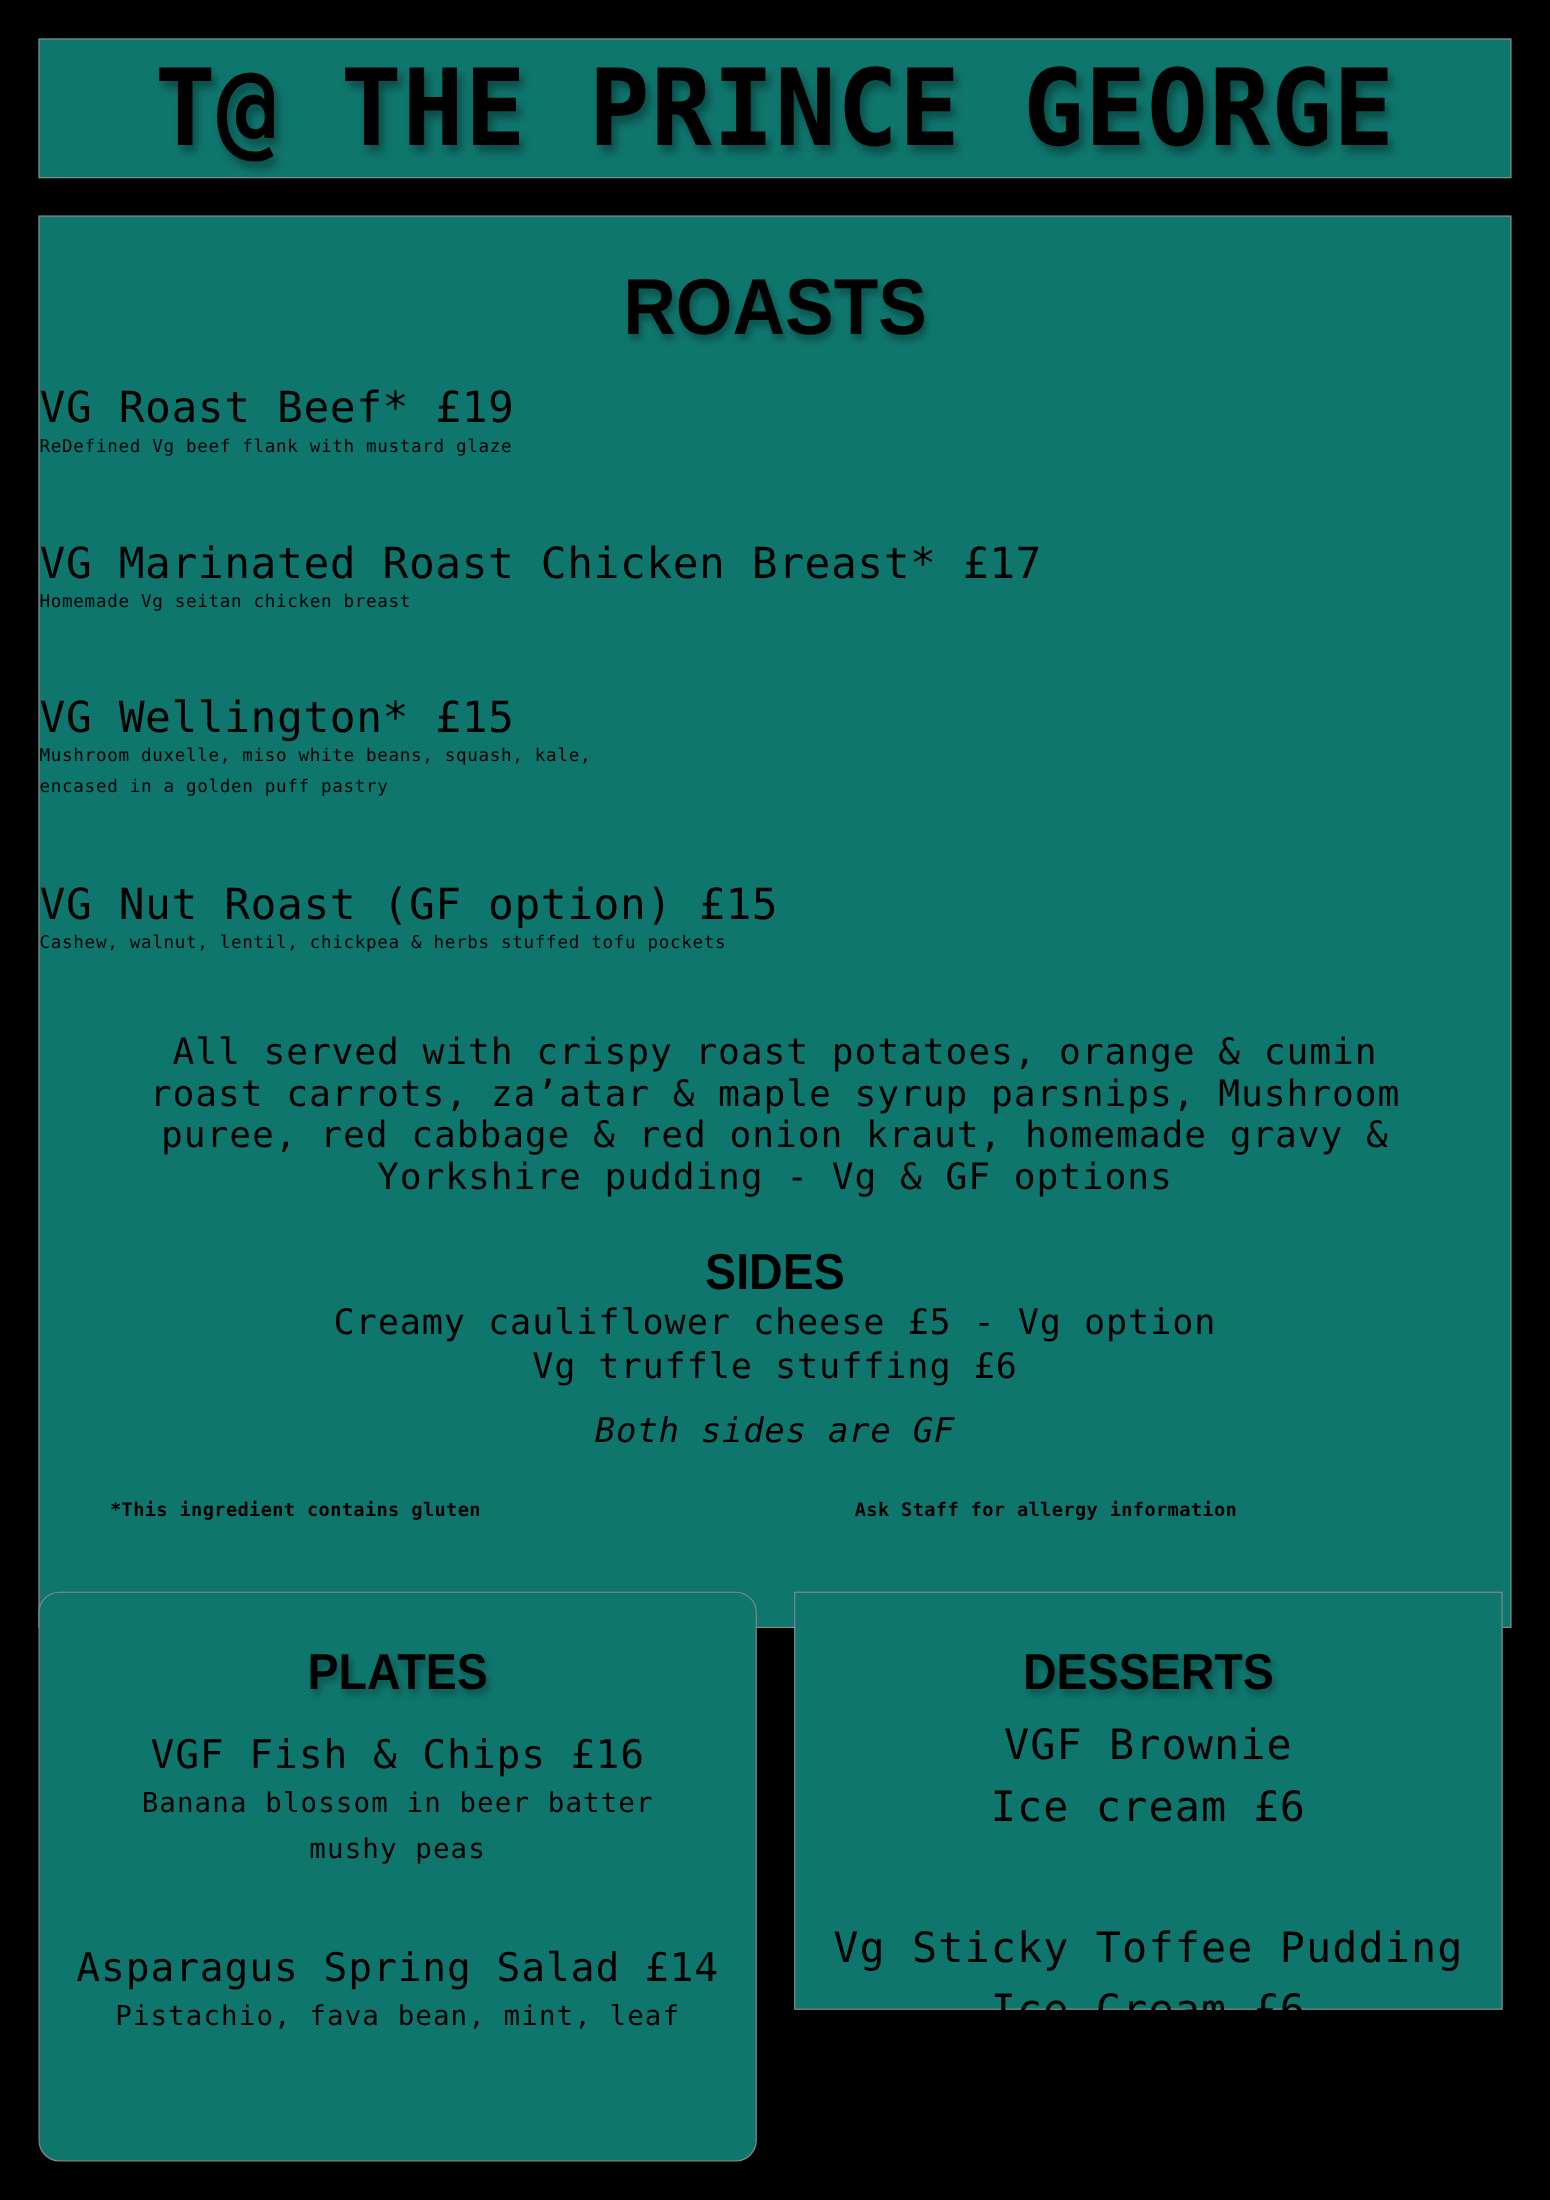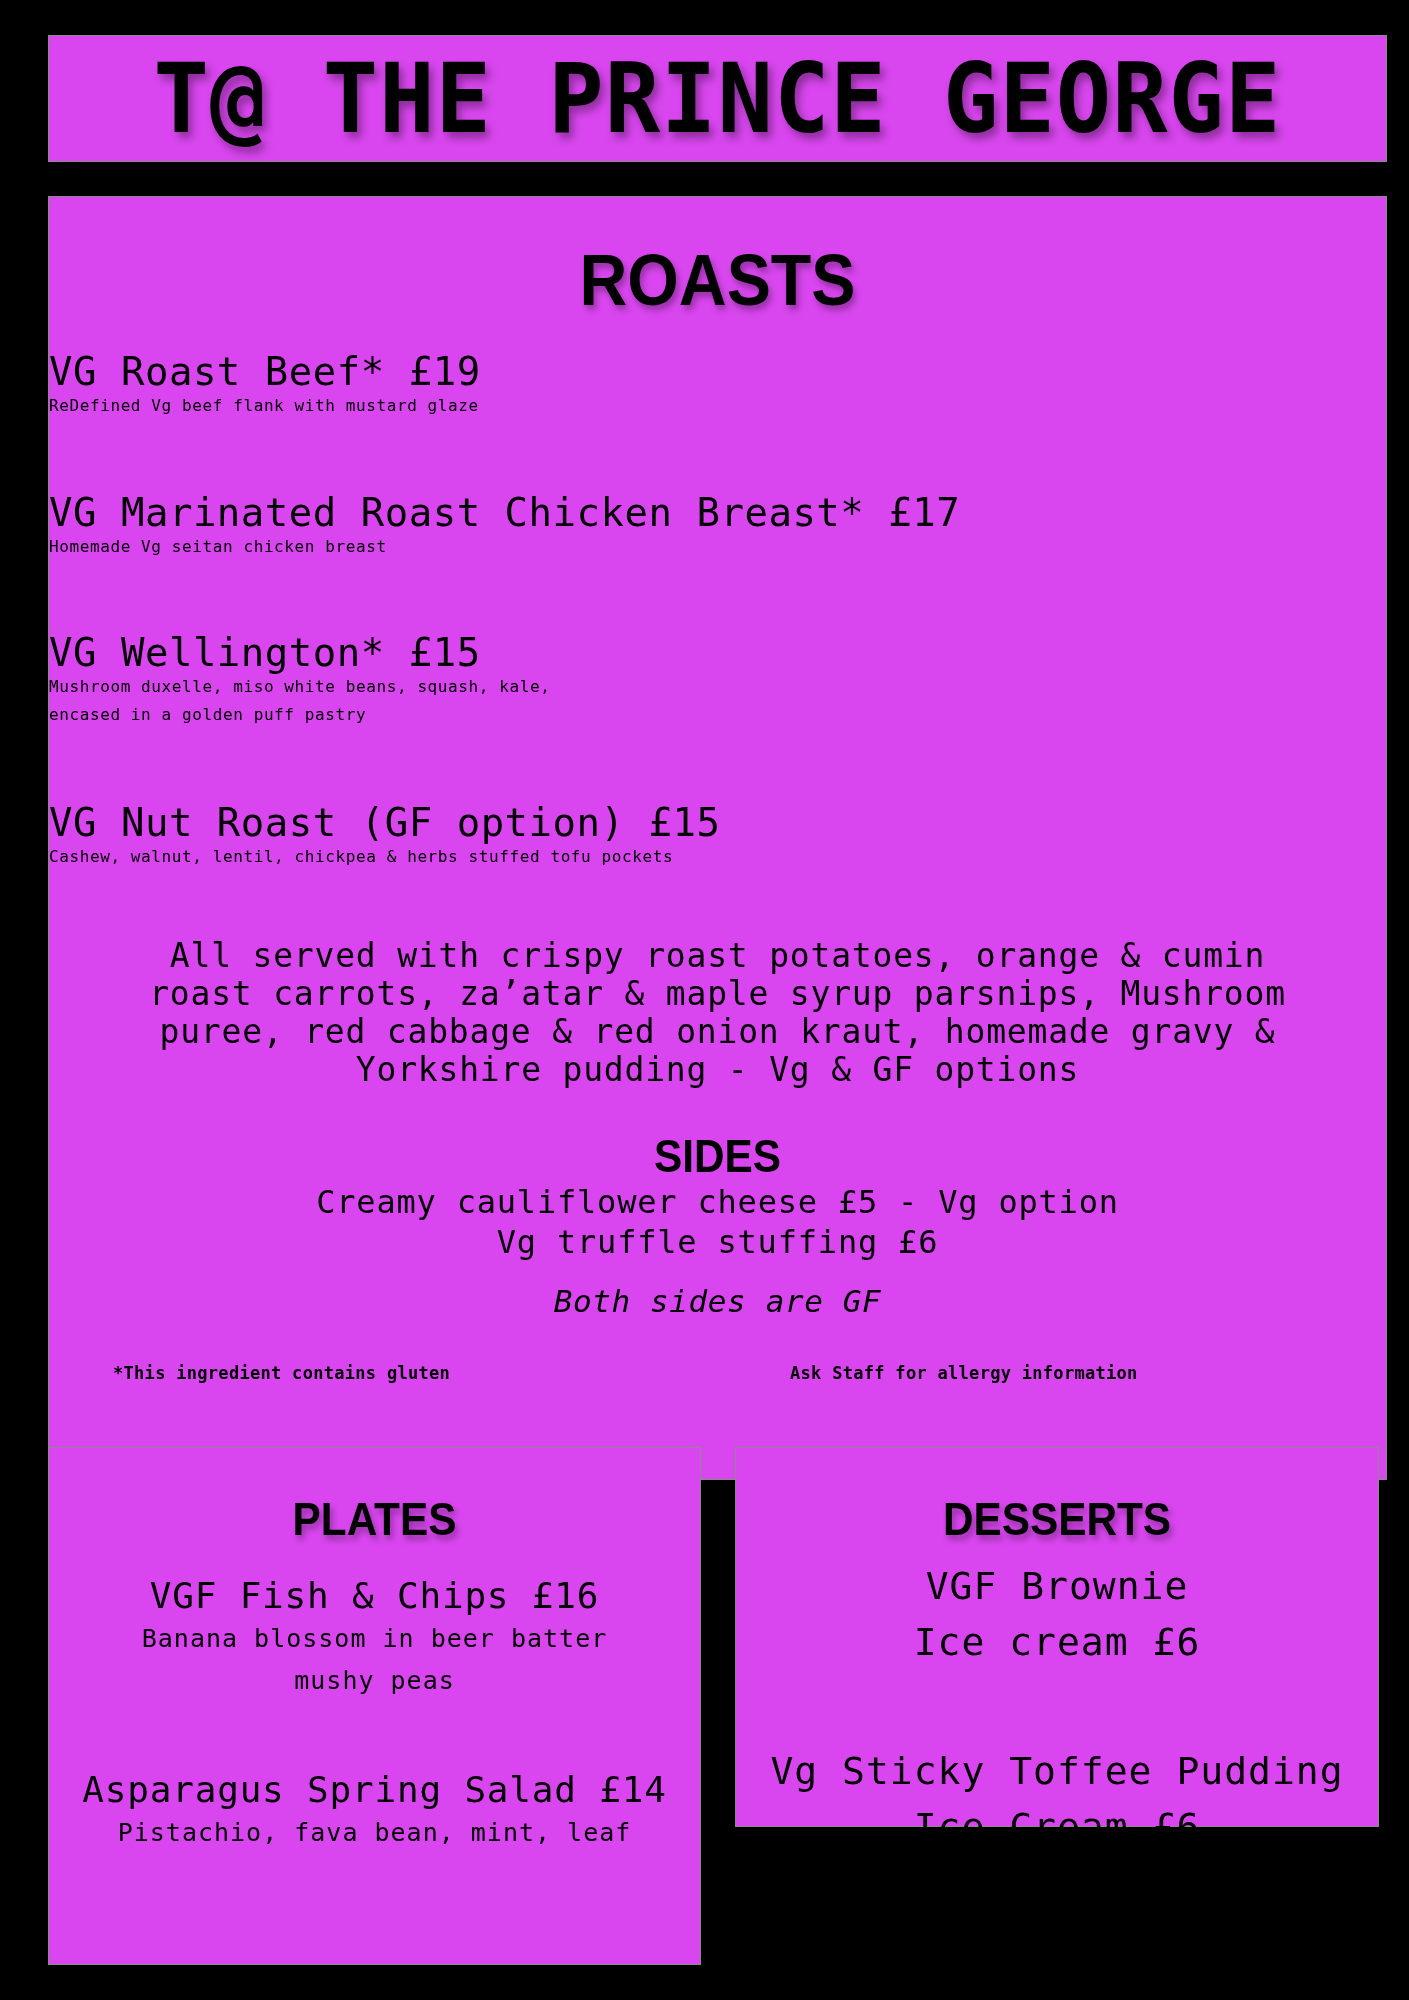--- a/index.html
+++ b/index.html
@@ -1,19 +1,19 @@
 <!DOCTYPE html>
 <html><head>
   <meta charset="utf-8">
   <style>
     * { box-sizing: border-box; margin: 0; padding: 0; }
     html, body { width: 1409px; height: 2000px; background: #000000; overflow: hidden; }
     body { position: relative; font-family: "DejaVu Sans Mono", "Liberation Mono", monospace; color: #000; }
 
-    .panel { position: absolute; background: #d946ef; border: 1px solid #8a8a8a; margin-left: 13px; }
+    .panel { position: absolute; background: #0f766e; border: 1px solid #8a8a8a; }
 
     
     #header { left: 35px; top: 35px; width: 1339px; height: 127px; display: flex; align-items: center; justify-content: center; }
     .title {
       font-family: "DejaVu Sans Mono", "Liberation Mono", monospace;
       font-weight: bold; font-size: 92px; letter-spacing: 1px;
       transform: scaleY(1.05);
       text-shadow: 4px 6px 8px rgba(0,0,0,0.35);
       white-space: nowrap;
     }
@@ -43,21 +43,21 @@
 
     .sides-heading { top: 932px; font-size: 46px; text-shadow: none; transform: scaleX(0.92); }
     .sides-list { position: absolute; left: 0; right: 0; top: 985px; text-align: center; font-size: 32px; line-height: 40px; letter-spacing: 0.8px; }
     .sides-note { position: absolute; left: 0; right: 0; top: 1086px; text-align: center; font-size: 31px; font-style: italic; letter-spacing: 0.6px; }
 
     .footnote { position: absolute; top: 1166px; font-size: 17px; font-weight: bold; white-space: nowrap; letter-spacing: 0.3px; }
     .footnote.left { left: 64px; }
     .footnote.right { left: 741px; }
 
     
-    #plates { left: 35px; top: 1447px; width: 653px; height: 518px; }
+    #plates { left: 35px; top: 1447px; width: 653px; height: 518px; border-radius: 19px; }
     #desserts { left: 722px; top: 1447px; width: 644px; height: 380px; }
     .box-heading { top: 44px; font-size: 46px; transform: scaleX(0.92); }
 
     .plate-item { position: absolute; left: 0; right: 0; text-align: center; }
     .plate-name { font-size: 36px; line-height: 44px; letter-spacing: 0.8px; white-space: nowrap; }
     .plate-desc { font-size: 25px; line-height: 42px; letter-spacing: 1px; white-space: nowrap; }
     #plate-0 { top: 126px; }
     #plate-1 { top: 320px; }
 
     .dessert-item { position: absolute; left: 0; right: 0; text-align: center; font-size: 38px; line-height: 56px; letter-spacing: 1px; white-space: nowrap; }

